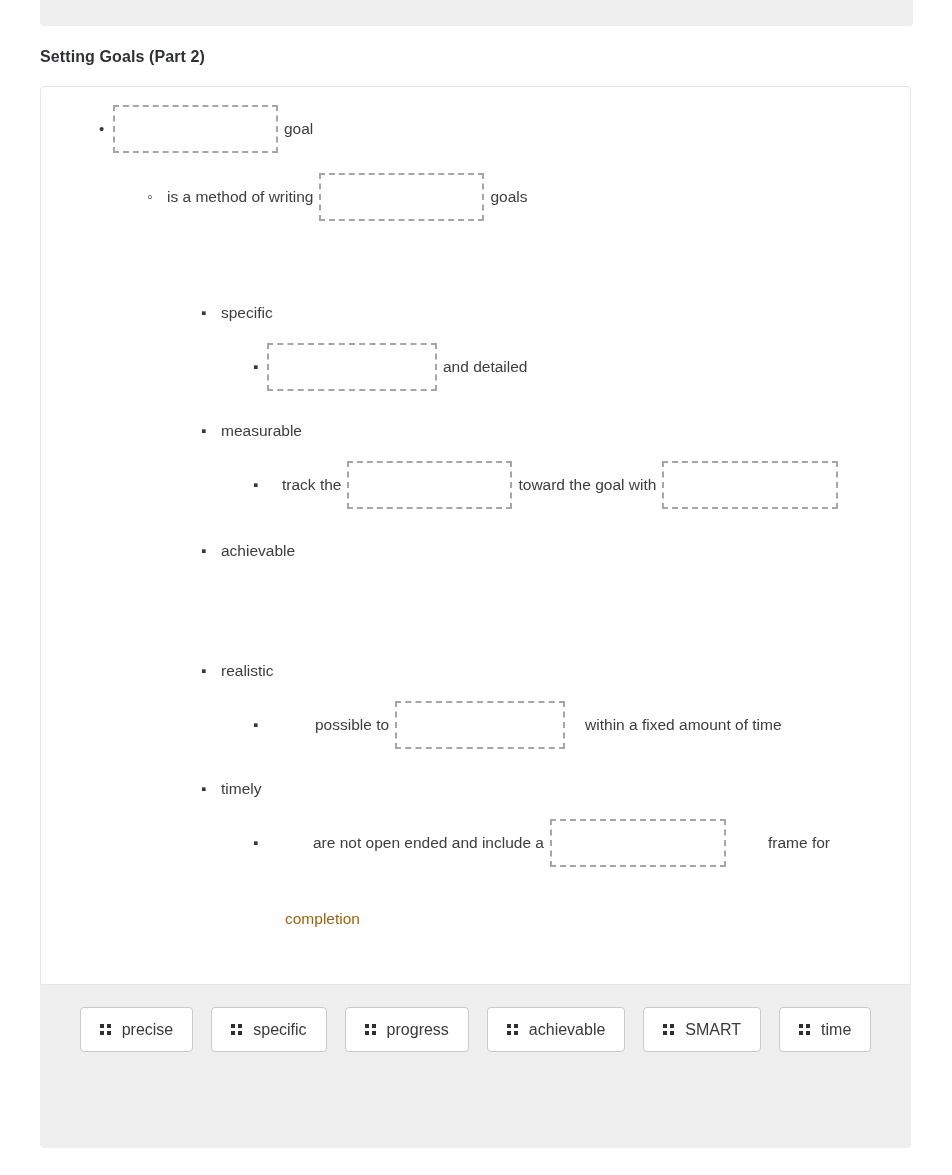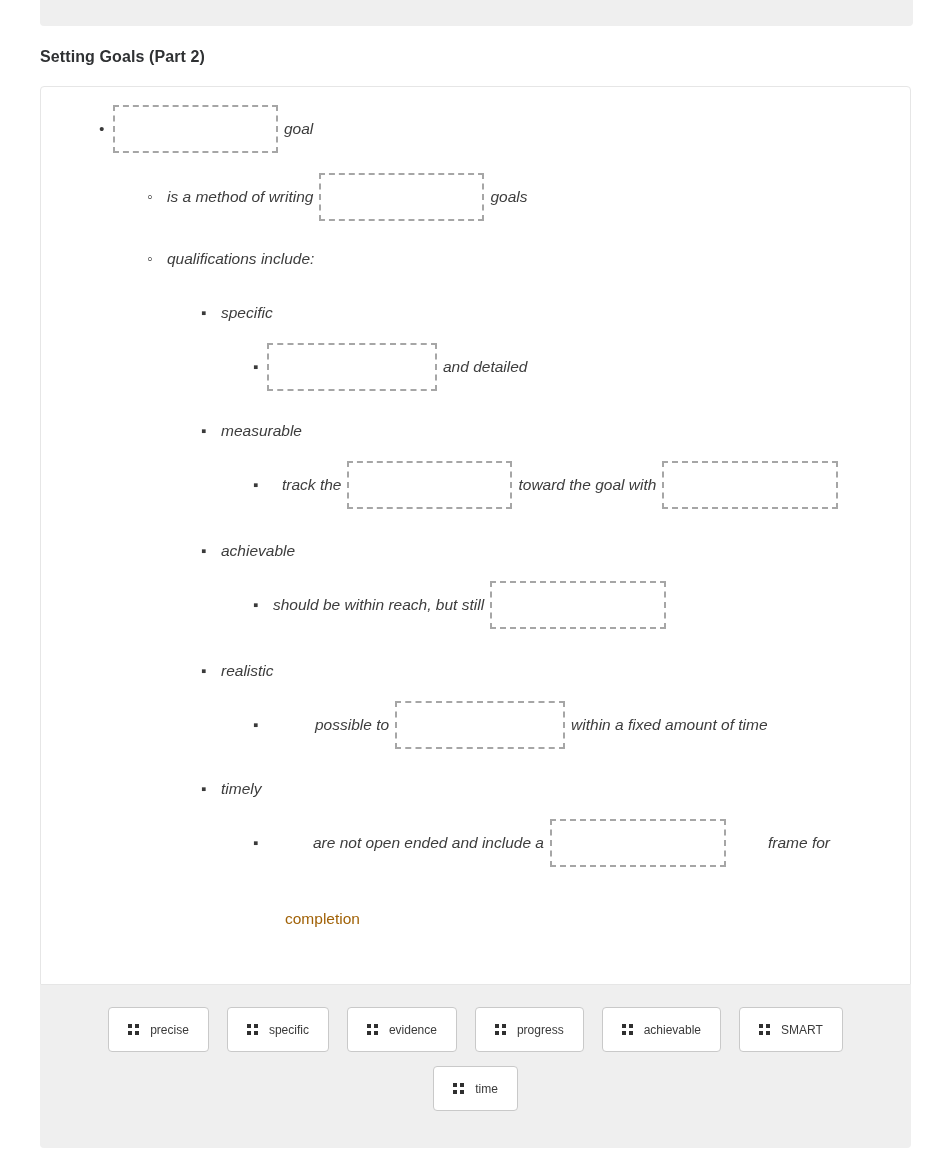--- a/index.html
+++ b/index.html
@@ -50,21 +50,20 @@
     border-top-left-radius: 4px;
     border-top-right-radius: 4px;
     box-sizing: border-box;
     overflow: hidden;
   }
   .row {
     display: flex;
     align-items: center;
     position: absolute;
     line-height: 28px;
-    font-style: italic;
   }
   .bullet {
     flex: 0 0 auto;
     display: inline-block;
     width: 14px;
     text-align: left;
     color: #3a3a3a;
     font-size: 15px;
     line-height: 48px;
     user-select: none;
@@ -123,21 +122,21 @@
     gap: 14px 18px;
   }
   .chip {
     display: inline-flex;
     align-items: center;
     gap: 11px;
     background: #ffffff;
     border: 1px solid #c9c9c9;
     border-radius: 4px;
     padding: 11px 19px;
-    font-size: 12px;
+    font-size: 16px;
     color: #3a3a3a;
     cursor: grab;
     line-height: 20px;
     white-space: nowrap;
     box-sizing: border-box;
     height: 45px;
   }
   .grip {
     display: grid;
     grid-template-columns: 4px 4px;
@@ -172,26 +171,20 @@
 
   <div class="row" style="left:106px; top:86px;">
     <span class="bullet circ"></span>
     <span class="row-text">
       <span class="txt" style="padding: 0px 6px;">is a method of writing</span>
       <span class="blank w165"></span>
       <span class="txt" style="padding: 0px 6px;">goals</span>
     </span>
   </div>
 
-  <div class="row" style="left:106px; top:148px;">
-    <span class="bullet circ"></span>
-    <span class="row-text">
-      <span class="txt" style="padding: 0px 6px;">qualifications include:</span>
-    </span>
-  </div>
 
   <div class="row" style="left:160px; top:202px;">
     <span class="bullet sq"></span>
     <span class="row-text">
       <span class="txt" style="padding: 0px 6px;">specific</span>
     </span>
   </div>
 
   <div class="row" style="left:212px; top:256px;">
     <span class="bullet sq"></span>
@@ -218,41 +211,34 @@
     </span>
   </div>
 
   <div class="row" style="left:160px; top:440px;">
     <span class="bullet sq"></span>
     <span class="row-text">
       <span class="txt" style="padding: 0px 6px;">achievable</span>
     </span>
   </div>
 
-  <div class="row" style="left:212px; top:494px;">
-    <span class="bullet sq"></span>
-    <span class="row-text">
-      <span class="txt" style="padding: 0px 6px;">should be within reach, but still</span>
-      <span class="blank w176"></span>
-    </span>
-  </div>
 
   <div class="row" style="left:160px; top:560px;">
     <span class="bullet sq"></span>
     <span class="row-text">
       <span class="txt" style="padding: 0px 6px;">realistic</span>
     </span>
   </div>
 
   <div class="row" style="left:212px; top:614px;gap:42px;">
     <span class="bullet sq"></span>
     <span class="row-text">
       <span class="txt" style="padding: 0px 6px;">possible to</span>
       <span class="blank w170"></span>
-      <span class="txt" style="padding: 0px 6px;">within a fixed amount of time</span>
+      <span class="txt" style="padding: 0px 6px; margin-left: 14px;">within a fixed amount of time</span>
     </span>
   </div>
 
   <div class="row" style="left:160px; top:678px;">
     <span class="bullet sq"></span>
     <span class="row-text">
       <span class="txt" style="padding: 0px 6px;">timely</span>
     </span>
   </div>
 
@@ -283,29 +269,20 @@
   <div class="chip">
     <span class="grip">
         <span></span>
         <span></span>
         <span></span>
         <span></span>
       </span>
     <span class="chip-label">specific</span>
   </div>
 
-  <div class="chip">
-    <span class="grip">
-        <span></span>
-        <span></span>
-        <span></span>
-        <span></span>
-      </span>
-    <span class="chip-label">evidence</span>
-  </div>
 
   <div class="chip">
     <span class="grip">
         <span></span>
         <span></span>
         <span></span>
         <span></span>
       </span>
     <span class="chip-label">progress</span>
   </div>

